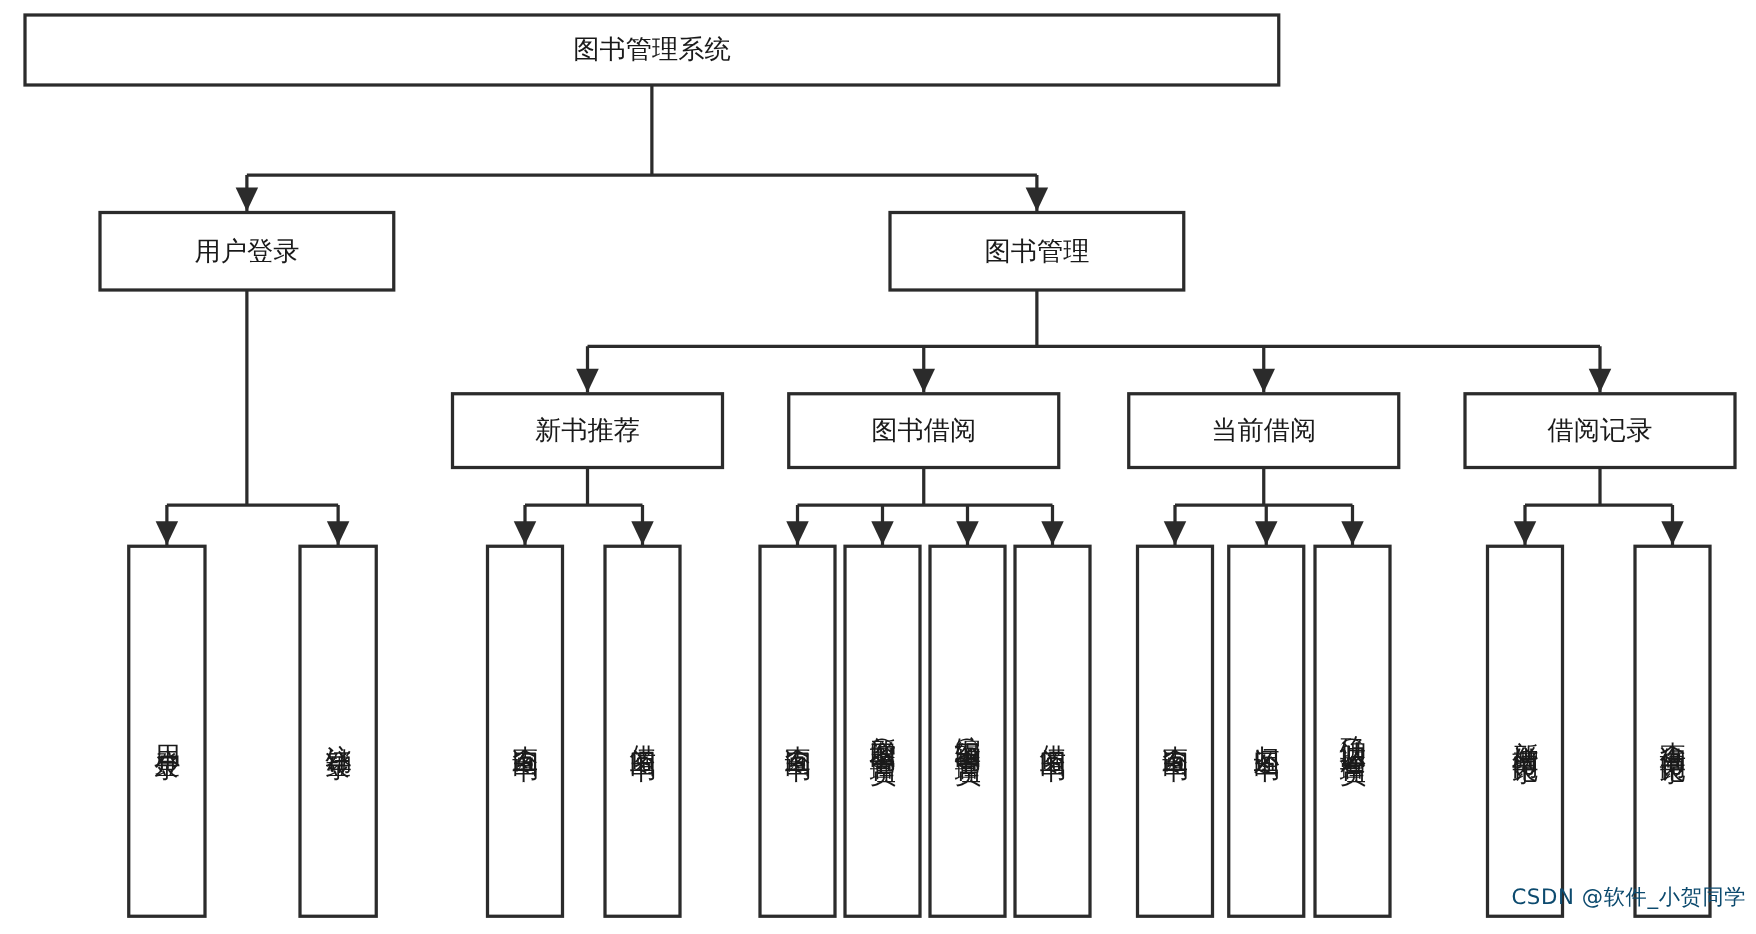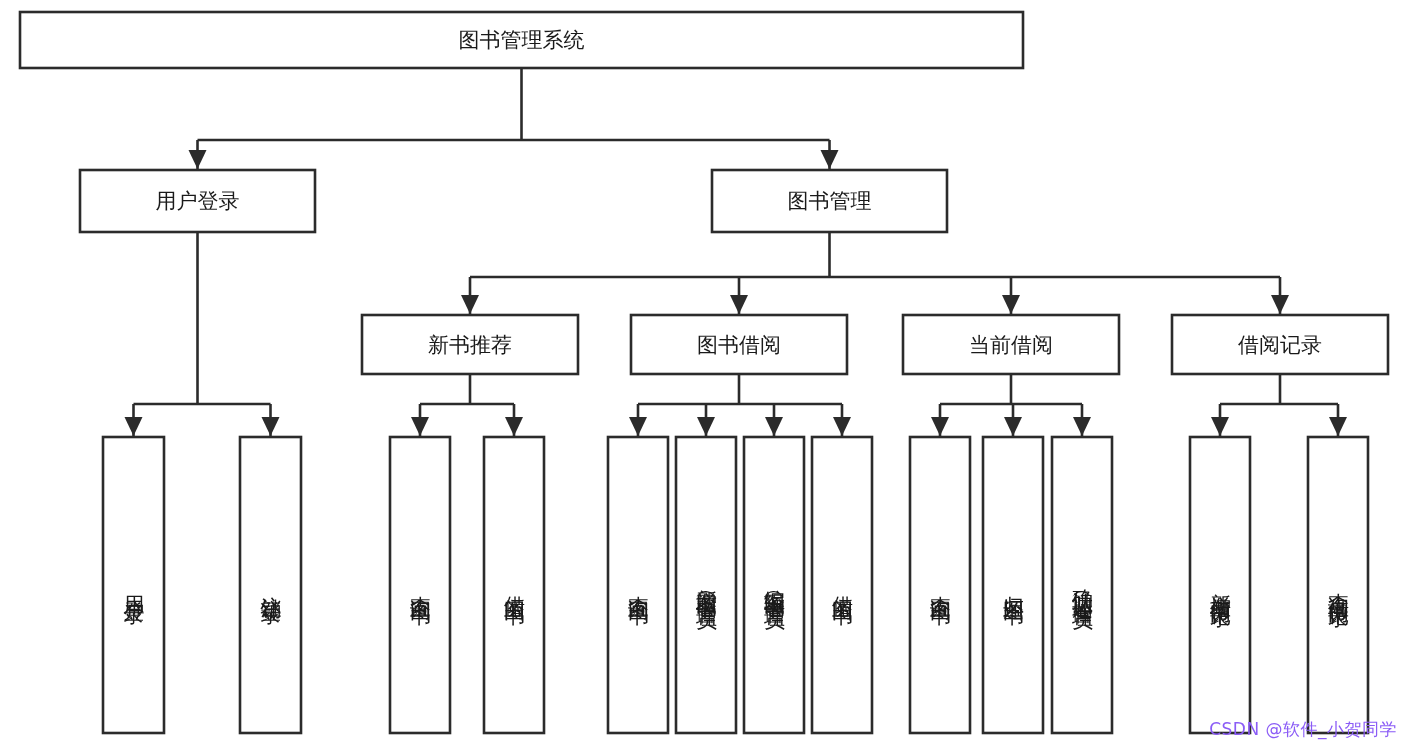--- a/index.html
+++ b/index.html
@@ -63,24 +63,24 @@
     font-size: 21px;
     line-height: 1.18;
     letter-spacing: 3px;
     color: #1a1a1a;
     white-space: nowrap;
     text-align: center;
   }
   .watermark {
     position: absolute;
     right: 8px;
-    bottom: 6px;
+    bottom: 18px;
     font-family: "DejaVu Sans", "Liberation Sans", sans-serif;
     font-size: 17px;
-    color: #8b5cf6;
+    color: #0c4a6e;
     white-space: nowrap;
     letter-spacing: 0.5px;
     margin-left: 16px;
   }
 </style>
 </head>
 <body>
 
 <div id="diagram-root">
 

